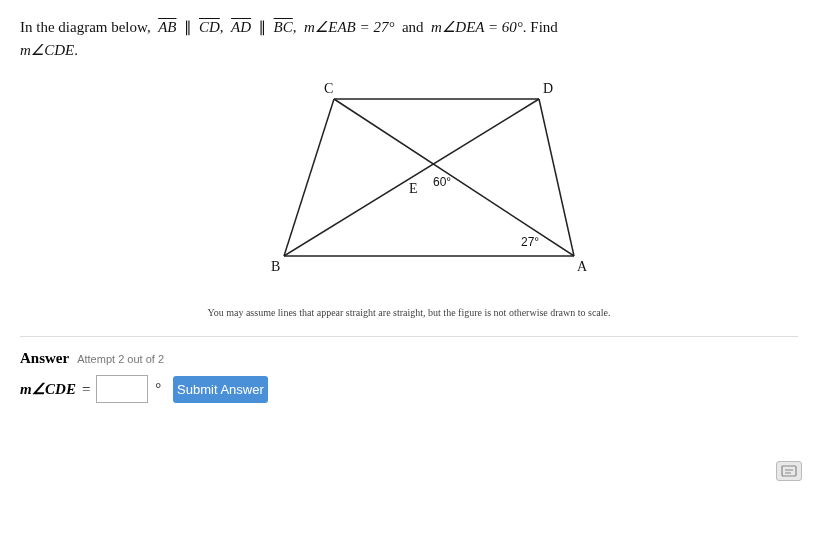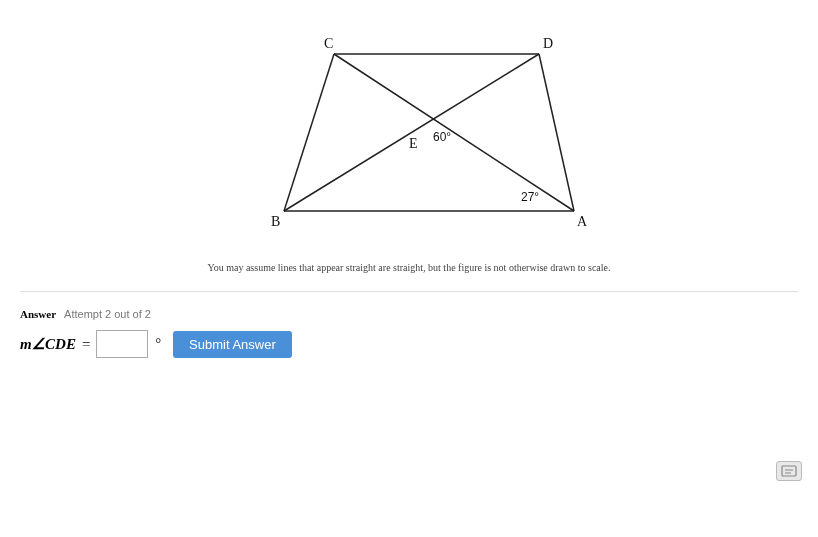--- a/index.html
+++ b/index.html
@@ -56,21 +56,21 @@
       font-family: Arial, sans-serif;
     }
     .answer-row {
       display: flex;
       align-items: center;
       margin-top: 8px;
       gap: 6px;
     }
     .answer-label {
       font-weight: bold;
-      font-size: 11px;
+      font-size: 15px;
       font-family: Georgia, serif;
     }
     .math-expr {
       font-style: italic;
       font-size: 15px;
     }
     .equals-sign {
       font-size: 15px;
     }
     .degree-input {
@@ -83,21 +83,21 @@
       padding: 2px 4px;
     }
     .degree-symbol {
       font-size: 14px;
       margin-left: 1px;
     }
     .submit-btn {
       background: #4a90d9;
       color: #fff;
       border: none;
-      padding: 6px 16px;
+      padding: 6px 4px;
       font-size: 13px;
       font-family: Arial, sans-serif;
       cursor: pointer;
       border-radius: 3px;
       margin-left: 6px;
     }
     .corner-icon {
       position: absolute;
       bottom: 56px;
       right: 16px;
@@ -112,20 +112,33 @@
     }
     .overline {
       text-decoration: overline;
     }
   </style>
 </head>
 <body>
 
 <div class="card">
 
+  <div class="problem-text">
+    In the diagram below,&nbsp;
+    <span class="overline math">AB</span>
+    &nbsp;∥&nbsp;
+    <span class="overline math">CD</span>,&nbsp;
+    <span class="overline math">AD</span>
+    &nbsp;∥&nbsp;
+    <span class="overline math">BC</span>,&nbsp;
+    <span class="math">m∠EAB = 27°</span>
+    &nbsp;and&nbsp;
+    <span class="math">m∠DEA = 60°</span>. Find<br>
+    <span class="math">m∠CDE</span>.
+  </div>
 
   <div class="diagram-area">
     <svg class="diagram" viewBox="0 0 460 230">
 
       <line x1="155" y1="28" x2="360" y2="28" stroke="#222" stroke-width="1.5"></line>
       <line x1="155" y1="28" x2="105" y2="185" stroke="#222" stroke-width="1.5"></line>
       <line x1="360" y1="28" x2="395" y2="185" stroke="#222" stroke-width="1.5"></line>
       <line x1="105" y1="185" x2="395" y2="185" stroke="#222" stroke-width="1.5"></line>
 
       <line x1="155" y1="28" x2="395" y2="185" stroke="#222" stroke-width="1.5"></line>

